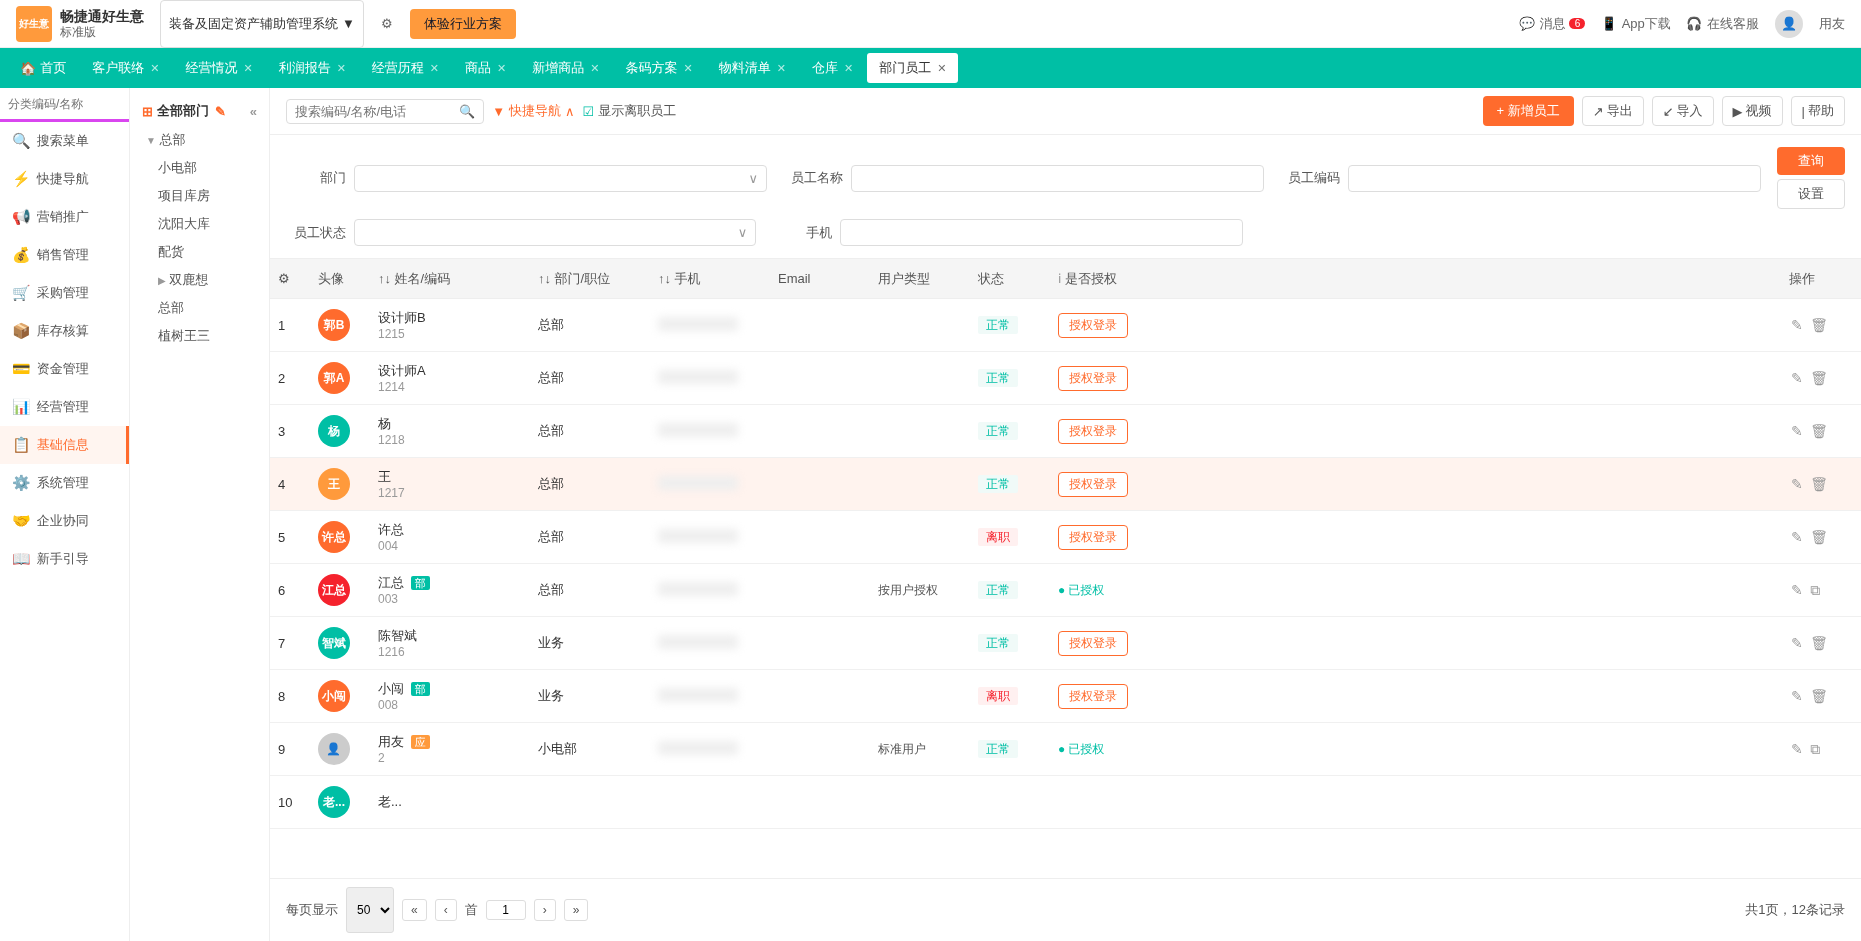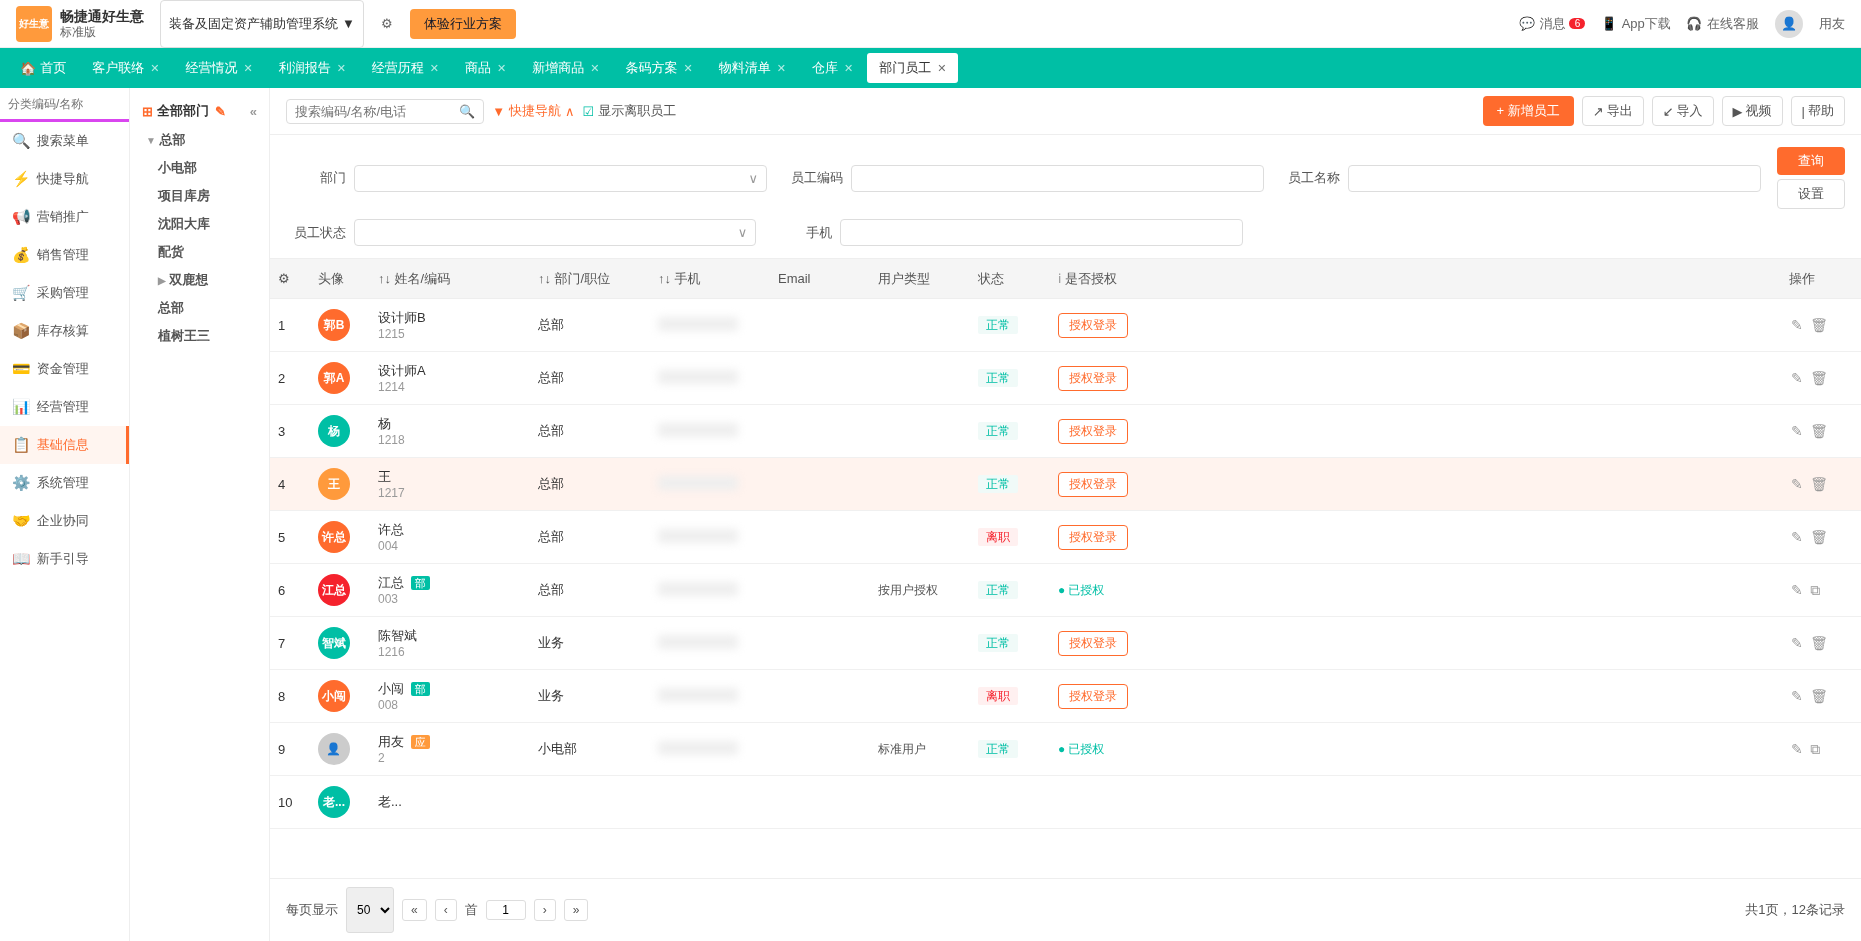--- a/index.html
+++ b/index.html
@@ -39,21 +39,21 @@
     .sidebar-search { display: flex; align-items: center; padding: 8px; border-bottom: 3px solid #d946ef; gap: 4px; }
     .sidebar-search input { flex: 1; border: none; outline: none; font-size: 12px; background: transparent; }
     .sidebar-nav { flex: 1; overflow-y: auto; }
     .sidebar-nav-item {
       display: flex; align-items: center; gap: 6px; padding: 10px 12px;
       cursor: pointer; font-size: 13px; color: #555;
     }
     .sidebar-nav-item.active { background: #fff5f0; color: #ff6b2d; border-right: 3px solid #ff6b2d; }
     .sidebar-nav-item .icon { font-size: 15px; }
     .dept-header { display: flex; align-items: center; padding: 6px 12px; font-size: 13px; font-weight: bold; color: #333; gap: 4px; cursor: pointer; }
-    .dept-item { padding: 5px 12px 5px 24px; cursor: pointer; font-size: 13px; color: #555; font-weight: bold; }
+    .dept-item { padding: 5px 12px 5px 24px; cursor: pointer; font-size: 13px; color: #555; }
 
     
     .content { flex: 1; display: flex; flex-direction: column; overflow: hidden; }
 
     
     .toolbar { background: #fff; padding: 8px 16px; display: flex; align-items: center; gap: 8px; border-bottom: 1px solid #eee; }
     .search-input-wrap { display: flex; align-items: center; border: 1px solid #ddd; border-radius: 4px; padding: 4px 8px; gap: 4px; }
     .search-input-wrap input { border: none; outline: none; font-size: 13px; width: 160px; }
     .more-filter { display: flex; align-items: center; gap: 4px; color: #ff6b2d; cursor: pointer; font-size: 13px; }
     .show-resigned { display: flex; align-items: center; gap: 4px; font-size: 13px; color: #555; cursor: pointer; }
@@ -328,25 +328,25 @@
       <div class="filter-bar">
         <div class="filter-row">
           <div class="filter-item">
             <span class="filter-label">部门</span>
             <div class="filter-select">
               <span></span>
               <span style="color:#999;">∨</span>
             </div>
           </div>
           <div class="filter-item">
-            <span class="filter-label">员工编码</span>
+            <span class="filter-label">员工名称</span>
             <input class="filter-input" type="text" style="">
           </div>
           <div class="filter-item">
-            <span class="filter-label">员工名称</span>
+            <span class="filter-label">员工编码</span>
             <input class="filter-input" type="text" style="">
           </div>
           <div class="filter-actions">
             <button class="btn-query">查询</button>
             <button class="btn-reset">设置</button>
           </div>
         </div>
         <div class="filter-row">
           <div class="filter-item">
             <span class="filter-label">员工状态</span>

